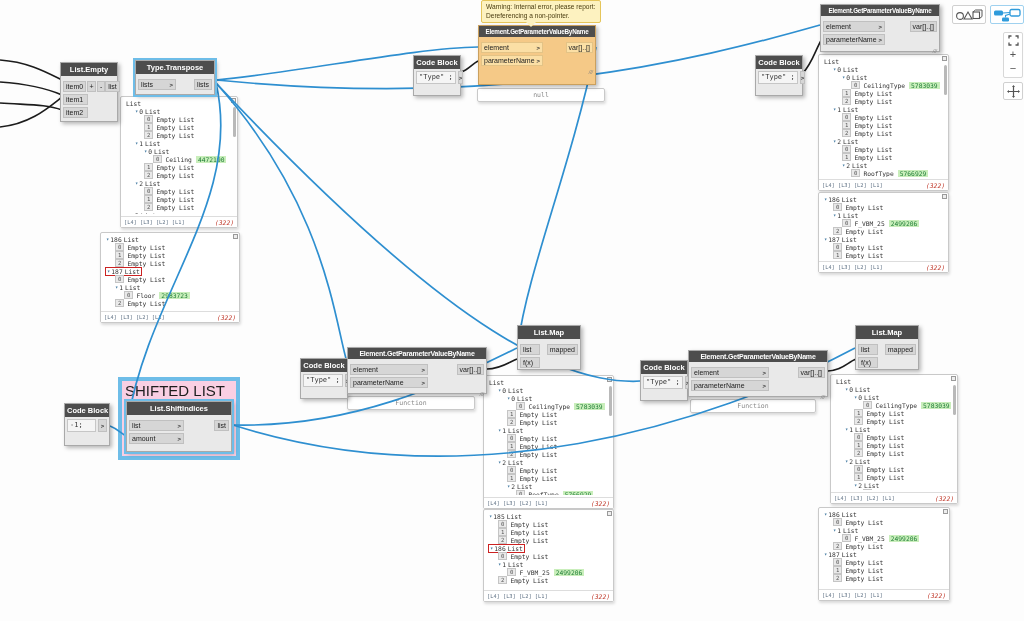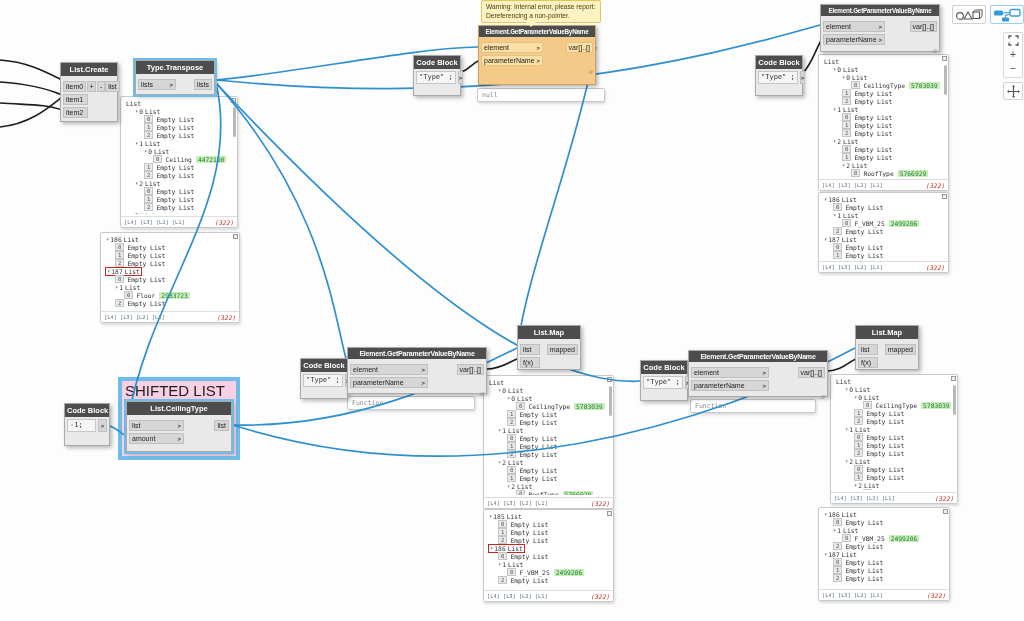--- a/index.html
+++ b/index.html
@@ -58,21 +58,21 @@
   .lbl { color:#333; }
   .val { background:#c9eebb; color:#1e7d35; padding:0 2px; margin-left:4px; }
   .pv-foot { position:absolute; left:0; right:0; bottom:0; height:11px; border-top:1px solid #ddd;
              background:rgba(255,255,255,.96); display:flex; justify-content:space-between;
              align-items:center; padding:0 3px; }
   .lvl { font-size:5.3px; color:#5a6d80; }
   .cnt { font-size:6.3px; color:#c0392b; font-style:italic; }
   .pv-pin { position:absolute; right:1px; top:1px; width:5px; height:5px;
             border:1px solid #9a9a9a; background:#eee; }
   .pv-sb { position:absolute; right:1px; top:10px; width:3px; height:30px; background:#b9b9b9; border-radius:2px; }
-  .bubble.mini { padding:2px 4px; color:#8a8a8a; font-size:6.5px; }
+  .bubble.mini { padding:2px 4px; color:#8a8a8a; font-size:6.5px;text-align:center; }
 
   
   #warn-tip { position:absolute; z-index:5; background:#fdf2c0; border:1px solid #e5c55a;
               font-size:6.6px; color:#4a3c10; padding:2px 4px; line-height:8.5px; border-radius:2px; }
   #warn-tip .tri { position:absolute; left:44px; bottom:-5px; width:0; height:0;
                    border-left:5px solid transparent; border-right:5px solid transparent;
                    border-top:5px solid #fdf2c0; }
 
   
   .tbtn { position:absolute; z-index:10; background:#fff; border:1px solid #d0d0d0;
@@ -111,21 +111,21 @@
     <path class="wire-blue" d="M233,425 C470,500 710,425 855,348"></path>
     <path class="wire-blue" d="M110,426 C118,429 121,434 128,437"></path>
     <path class="wire-blue" d="M596,47 C570,170 528,270 518,344"></path>
   </svg>
 
   <div class="group sel" style="left:120px;top:379px;width:118px;height:79px;">
     <div class="gtitle">SHIFTED LIST</div>
   </div>
 
   <div class="node" style="left:60px;top:62px;width:58px;height:60px;">
-    <div class="nhead">List.Create</div>
+    <div class="nhead">List.Empty</div>
     <div class="nrows">
       <div class="prow">
         <div class="pbox" style="width:25px;">
             <span>item0</span>
           </div>
         <div class="pbox" style="width:9px;margin-left:1px;justify-content:center;">
             <span>+</span>
           </div>
         <div class="pbox" style="width:8px;margin-left:1px;justify-content:center;">
             <span>-</span>
@@ -165,21 +165,21 @@
   <div class="node" style="left:64px;top:403px;width:46px;height:43px;">
     <div class="nhead">Code Block</div>
     <div class="cb-body">
       <div class="cb-expr">-1;</div>
       <div class="cb-out">&gt;</div>
     </div>
     <div class="cb-foot"></div>
   </div>
 
   <div class="node sel" style="left:126px;top:401px;width:106px;height:51px;">
-    <div class="nhead">List.CeilingType</div>
+    <div class="nhead">List.ShiftIndices</div>
     <div class="nrows">
       <div class="prow">
         <div class="pbox" style="width:55px;">
             <span>list</span>
             <span class="chev">&gt;</span>
           </div>
         <div class="pbox" style="margin-left:auto;">
             <span>list</span>
           </div>
       </div>

